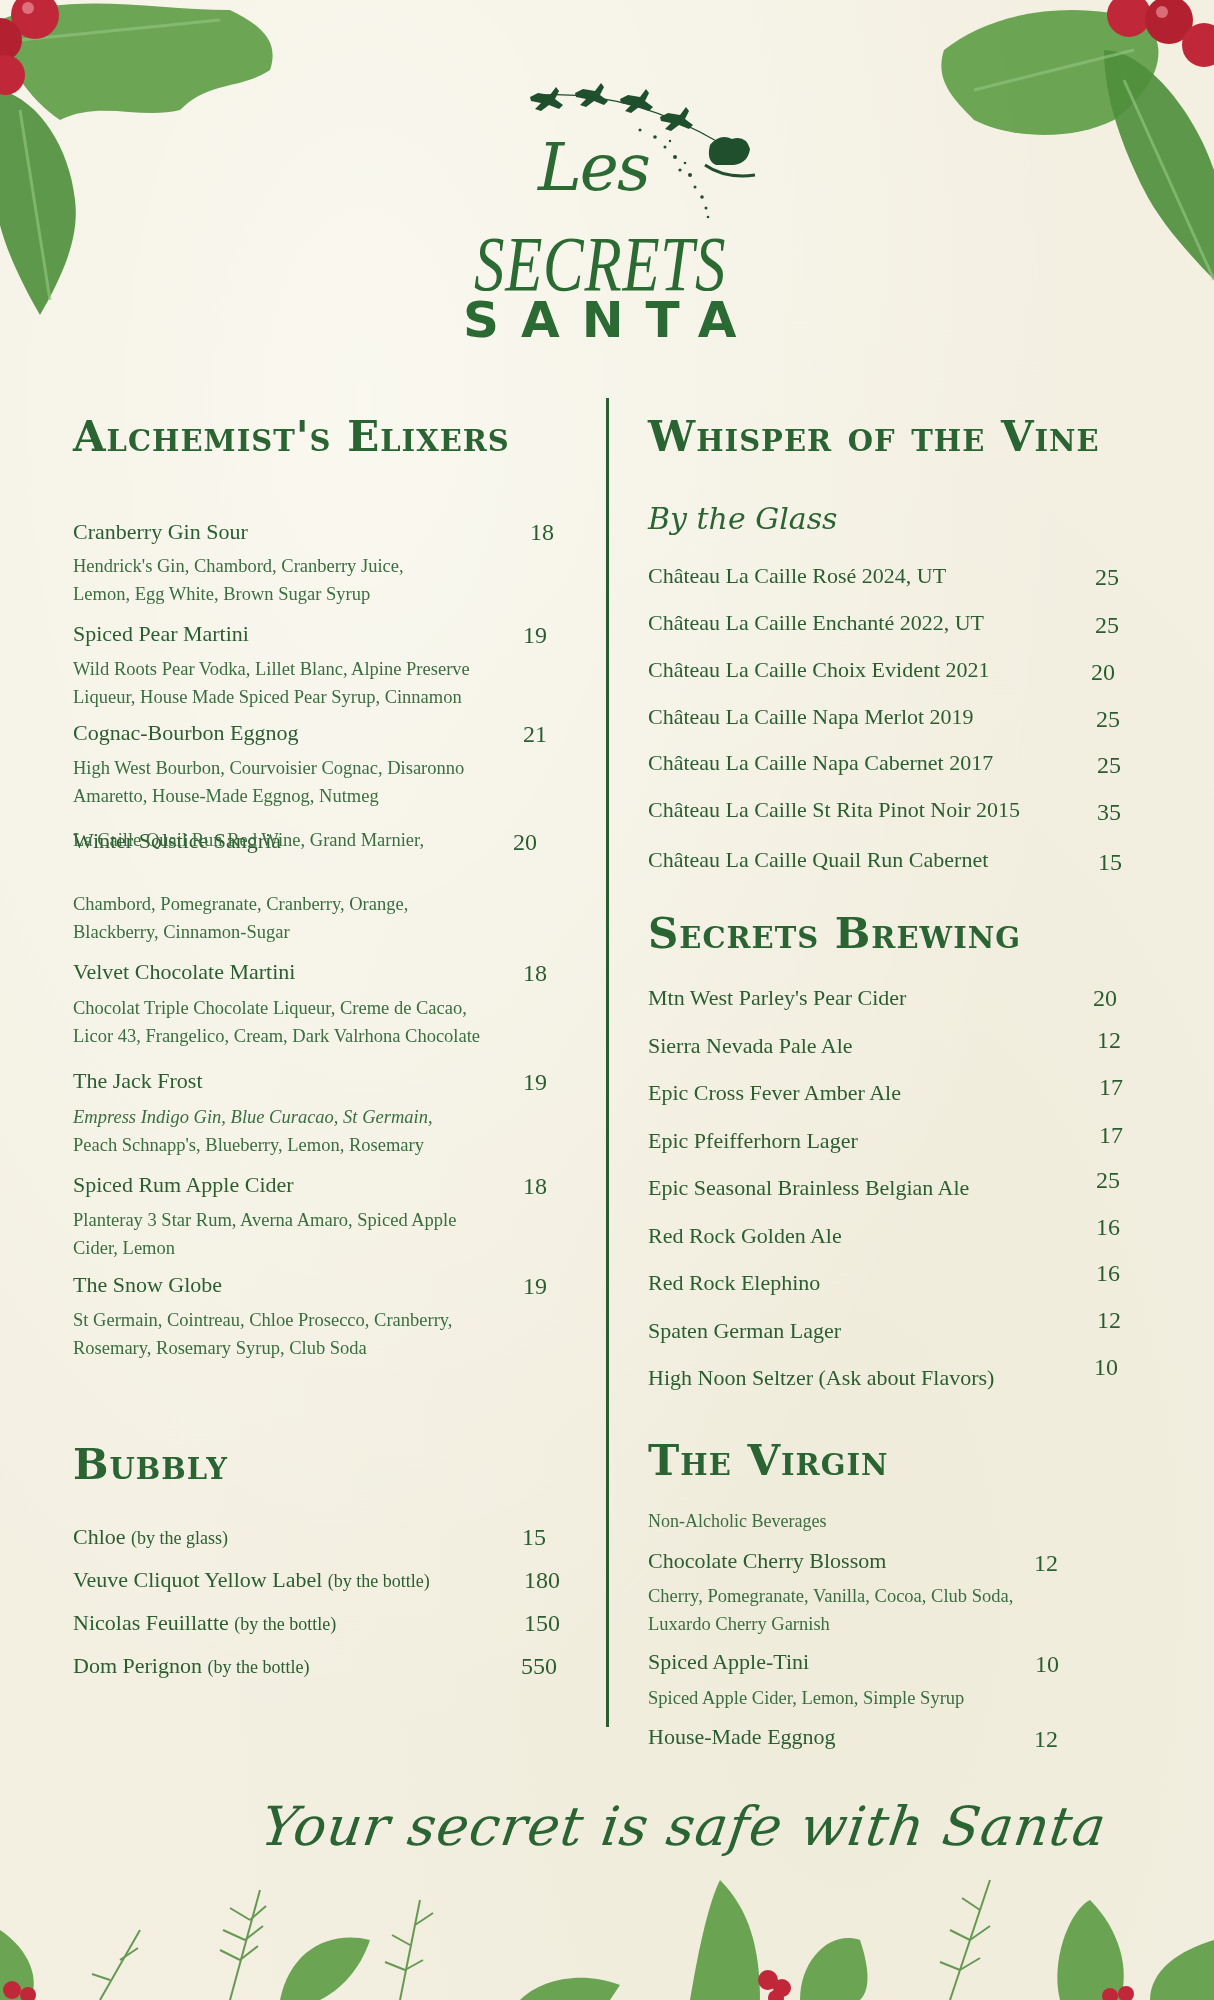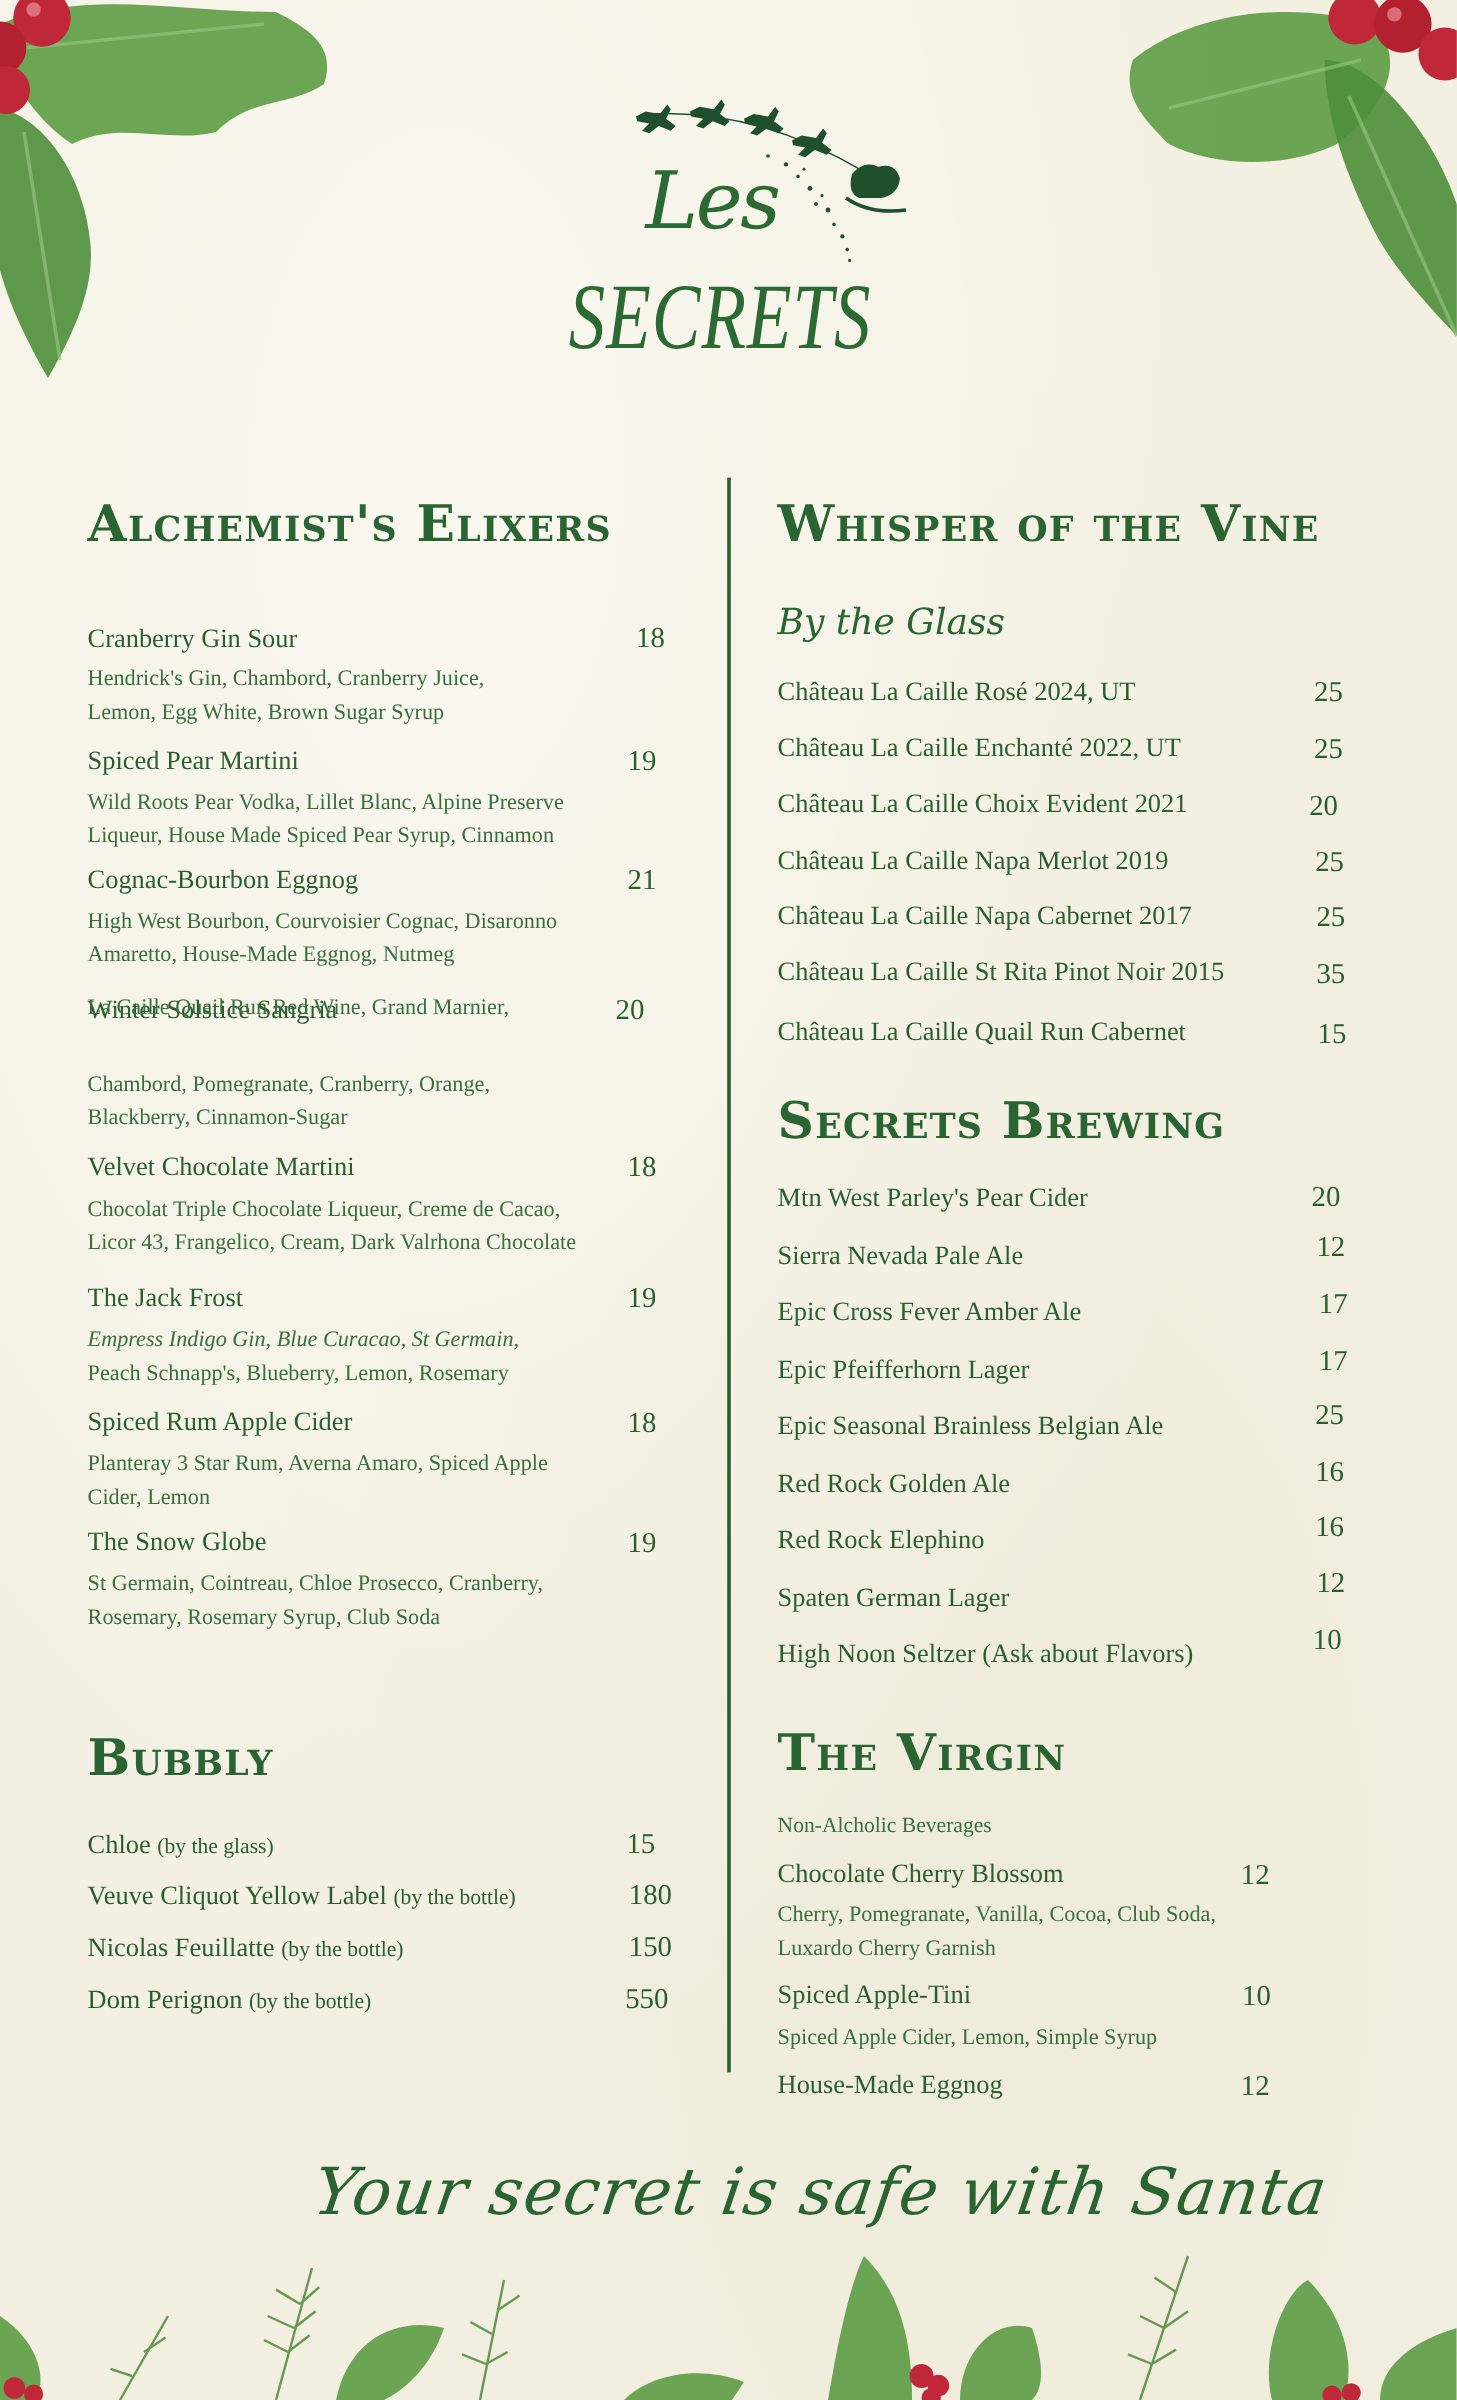--- a/index.html
+++ b/index.html
@@ -115,20 +115,21 @@
       <circle cx="175" cy="112" r="1.5"></circle>
         <circle cx="182" cy="122" r="1.8"></circle>
         <circle cx="186" cy="133" r="1.5"></circle>
       <circle cx="188" cy="142" r="1.3"></circle>
         <circle cx="165" cy="88" r="1.3"></circle>
         <circle cx="150" cy="66" r="1.2"></circle>
     </g>
   </svg>
   <div class="logo-les">Les</div>
   <div class="logo-secrets">SECRETS</div>
+  <div class="logo-santa">SANTA</div>
 </div>
 
 <div class="divider"></div>
 
 <div class="section-title" style="left:73px; top:416px;">Alchemist's Elixers</div>
 
 <div>
   <div class="row name" style="left:73px; top:521px;">Cranberry Gin Sour</div>
   <div class="price" style="left:530px; top:520px;">18</div>
   <div class="desc" style="left:73px; top:552px;">Hendrick's Gin, Chambord, Cranberry Juice,</div>

